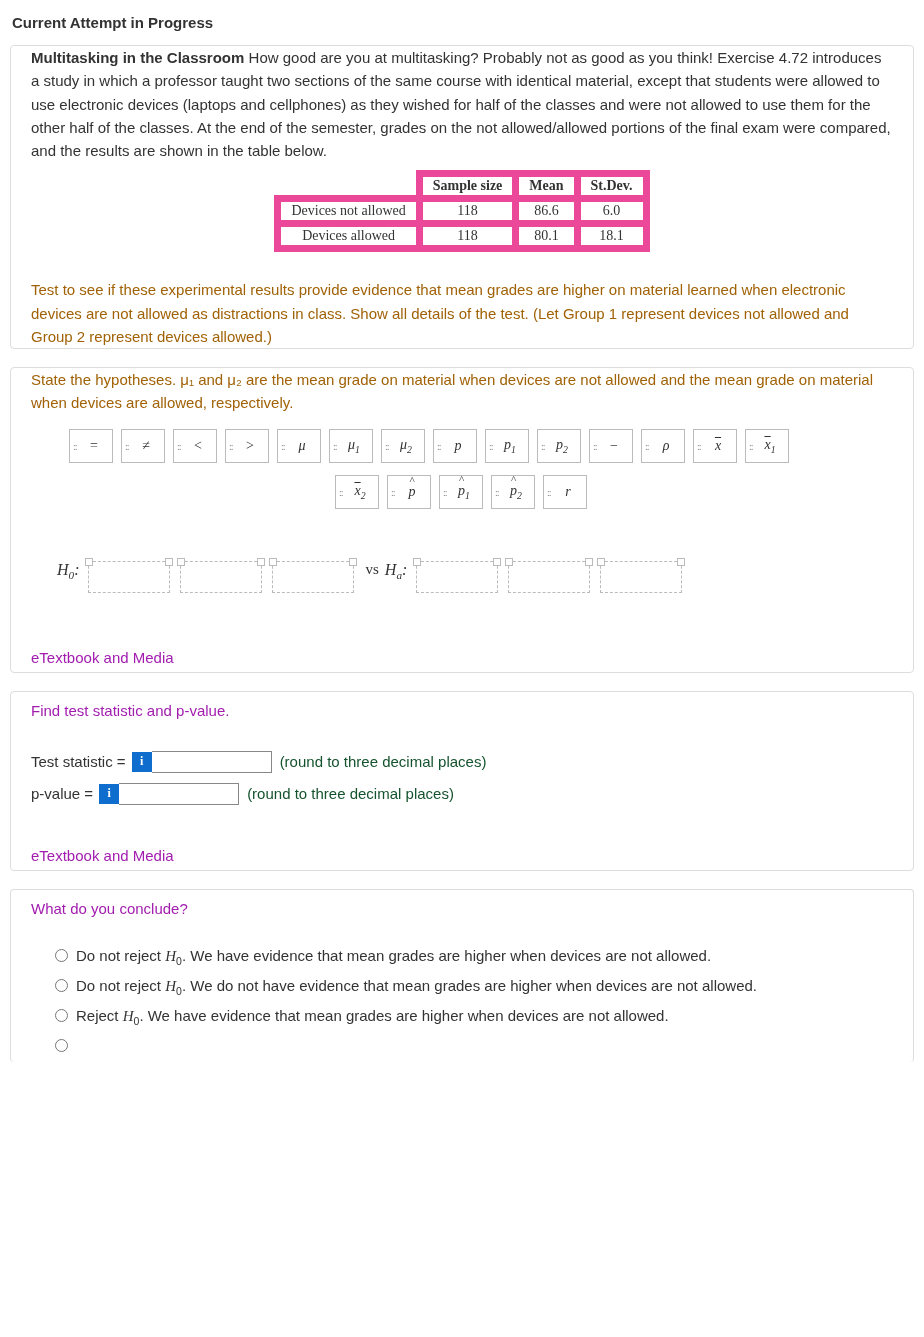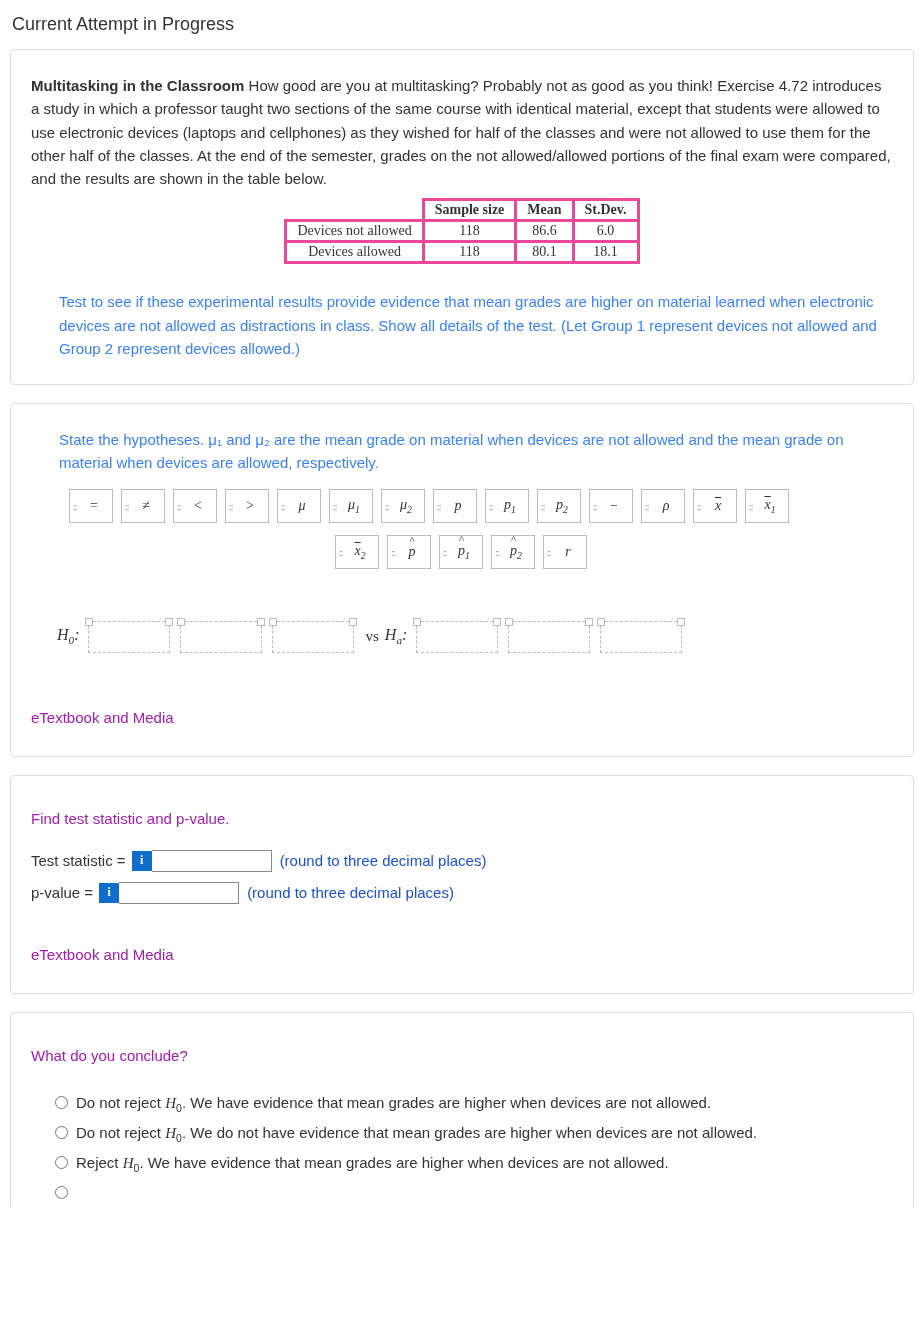--- a/index.html
+++ b/index.html
@@ -6,51 +6,51 @@
   body {
     margin: 0;
     padding: 10px;
     font-family: -apple-system, BlinkMacSystemFont, "Segoe UI", Helvetica, Arial, sans-serif;
     font-size: 15px;
     color: #333;
     background: #fff;
     width: 924px;
   }
   .page-title {
-    font-weight: 400;
-    font-size: 18px;
+    font-weight: 700;
+    font-size: 15px;
     margin: 4px 0 14px 2px;
   }
   .panel {
     border: 1px solid #ddd;
     border-radius: 4px;
-    padding: 24px 20px;
+    padding: 0 20px;
     margin-bottom: 18px;
     background: #fff;
   }
   .intro-text {
     line-height: 1.55;
     color: #333;
   }
   .intro-text strong { font-weight: 700; }
   .data-table {
     border-collapse: collapse;
     margin: 8px auto 2px auto;
     font-family: "Times New Roman", serif;
     font-size: 14px;
   }
   .data-table th, .data-table td {
-    border: 3px solid #ec4899;
+    border: 7px solid #ec4899;
     padding: 1px 10px;
     text-align: center;
   }
   .data-table th { font-weight: 700; }
   .data-table .rowlabel { text-align: center; }
   .data-table .corner { border-top: none; border-left: none; }
-  .question-text { color:#3b82f6; line-height:1.55;margin-left:28px; }
+  .question-text { color:#a16207; line-height:1.55; }
   .sym-palette-wrap { padding-top: 8px; }
   .sym-row {
     display: flex;
     gap: 8px;
     padding: 6px 38px;
   }
   .sym-row.row2 { padding-left: 304px; }
   .sym-btn {
     width: 44px;
     height: 34px;
@@ -84,21 +84,20 @@
     top: -0.85em;
     left: 50%;
     transform: translateX(-50%);
     font-size: 0.8em;
     font-style: normal;
   }
   .bar { text-decoration: overline; }
   sub { font-size: 0.7em; }
   .hyp-row {
     display: flex;
-    align-items: center;
     margin: 46px 0 10px 26px;
     font-family: "Times New Roman", serif;
     font-style: italic;
   }
   .hyp-row .label { font-style: italic; margin-right: 4px; font-size:16px; }
   .drop {
     border: 1.5px dashed #bbb;
     height: 32px;
     width: 82px;
     margin: 0 5px;
@@ -120,21 +119,21 @@
     width:20px; height:20px; background:#0f6ecd;
     color:#fff; display:inline-flex; align-items:center;
     justify-content:center; font-family: Georgia, serif;
     font-weight:700; font-size:12px; margin-right:0;
   }
   .txt-input {
     height:22px; width:120px;
     border:1px solid #888; border-left:none;
     padding:2px 4px; font-size:14px;
   }
-  .hint { margin-left:8px; color:#1d4ed8; }
+  .hint { margin-left:8px; color:#14532d; }
   .radio-block { margin-top: 28px; padding-left: 24px; }
   .radio-row {
     display:flex; align-items:flex-start; margin:6px 0;
     line-height:1.45;
   }
   .radio-row input { margin:4px 8px 0 0; flex-shrink:0; }
   .radio-row .txt { }
   .serif-i { font-family:"Times New Roman",serif; font-style:italic; }
 </style>
 </head>
@@ -268,21 +267,21 @@
     <div class="drop"></div>
     <div class="drop"></div>
   </div>
 
   <div class="subsection" style="margin-top:56px">eTextbook and Media</div>
 </div>
 
 <div class="panel">
   <div class="subsection">Find test statistic and p-value.</div>
 
-  <div class="stat-row" style="margin-top:23px">
+  <div class="stat-row" style="margin-top:32px">
     <span class="lbl">Test statistic =</span>
     <span class="info-icon">i</span>
     <input class="txt-input" style="">
     <span class="hint">(round to three decimal places)</span>
   </div>
   <div class="stat-row">
     <span class="lbl">p-value =</span>
     <span class="info-icon">i</span>
     <input class="txt-input" style="">
     <span class="hint">(round to three decimal places)</span>

